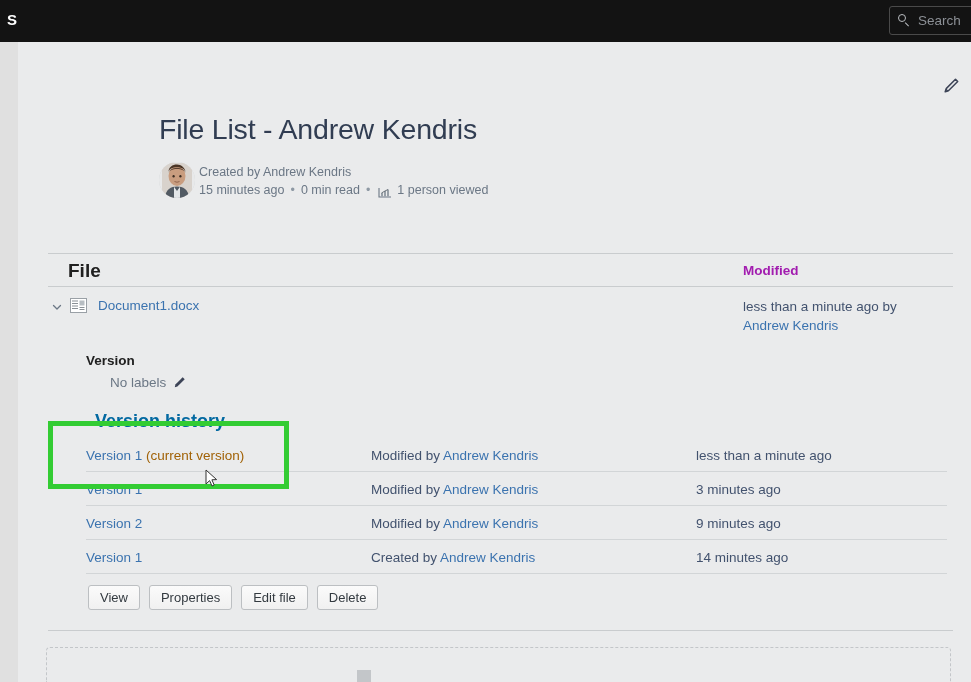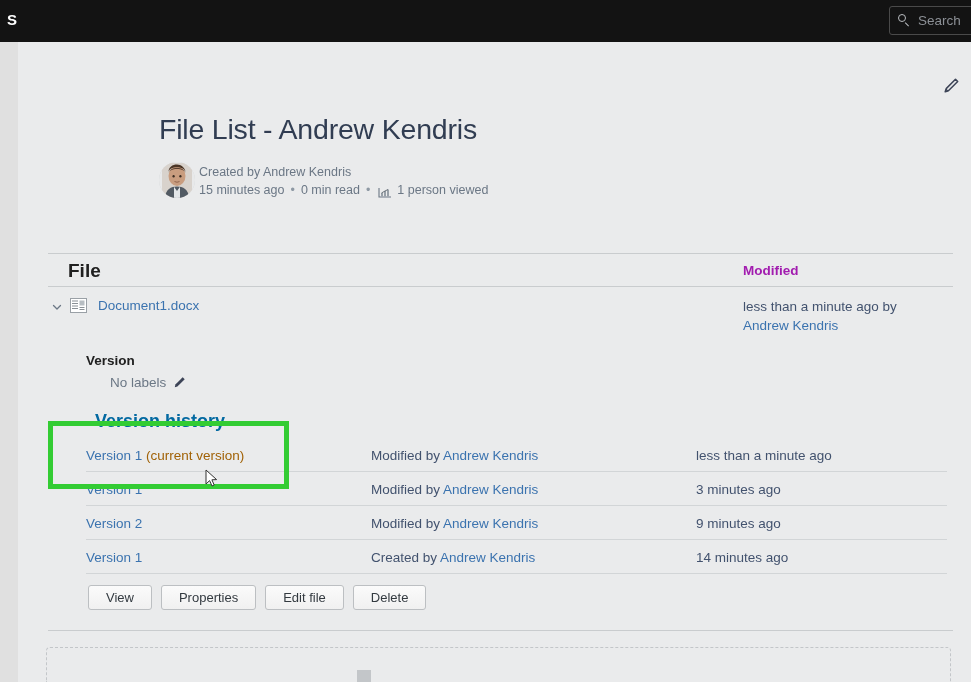--- a/index.html
+++ b/index.html
@@ -277,21 +277,21 @@
 
   
   .btn-row {
     position: absolute;
     left: 88px; top: 585px;
     display: flex;
     gap: 9px;
   }
   .btn {
     height: 25px;
-    padding: 0 17px;
+    padding: 0 11px;
     border: 1px solid #bcbfc2;
     border-radius: 3px;
     background: linear-gradient(#fbfbfb, #f0f0f0);
     color: #333a40;
     font-size: 13px;
     font-family: "Liberation Sans", sans-serif;
     line-height: 23px;
     cursor: pointer;
     box-sizing: border-box;
   }

